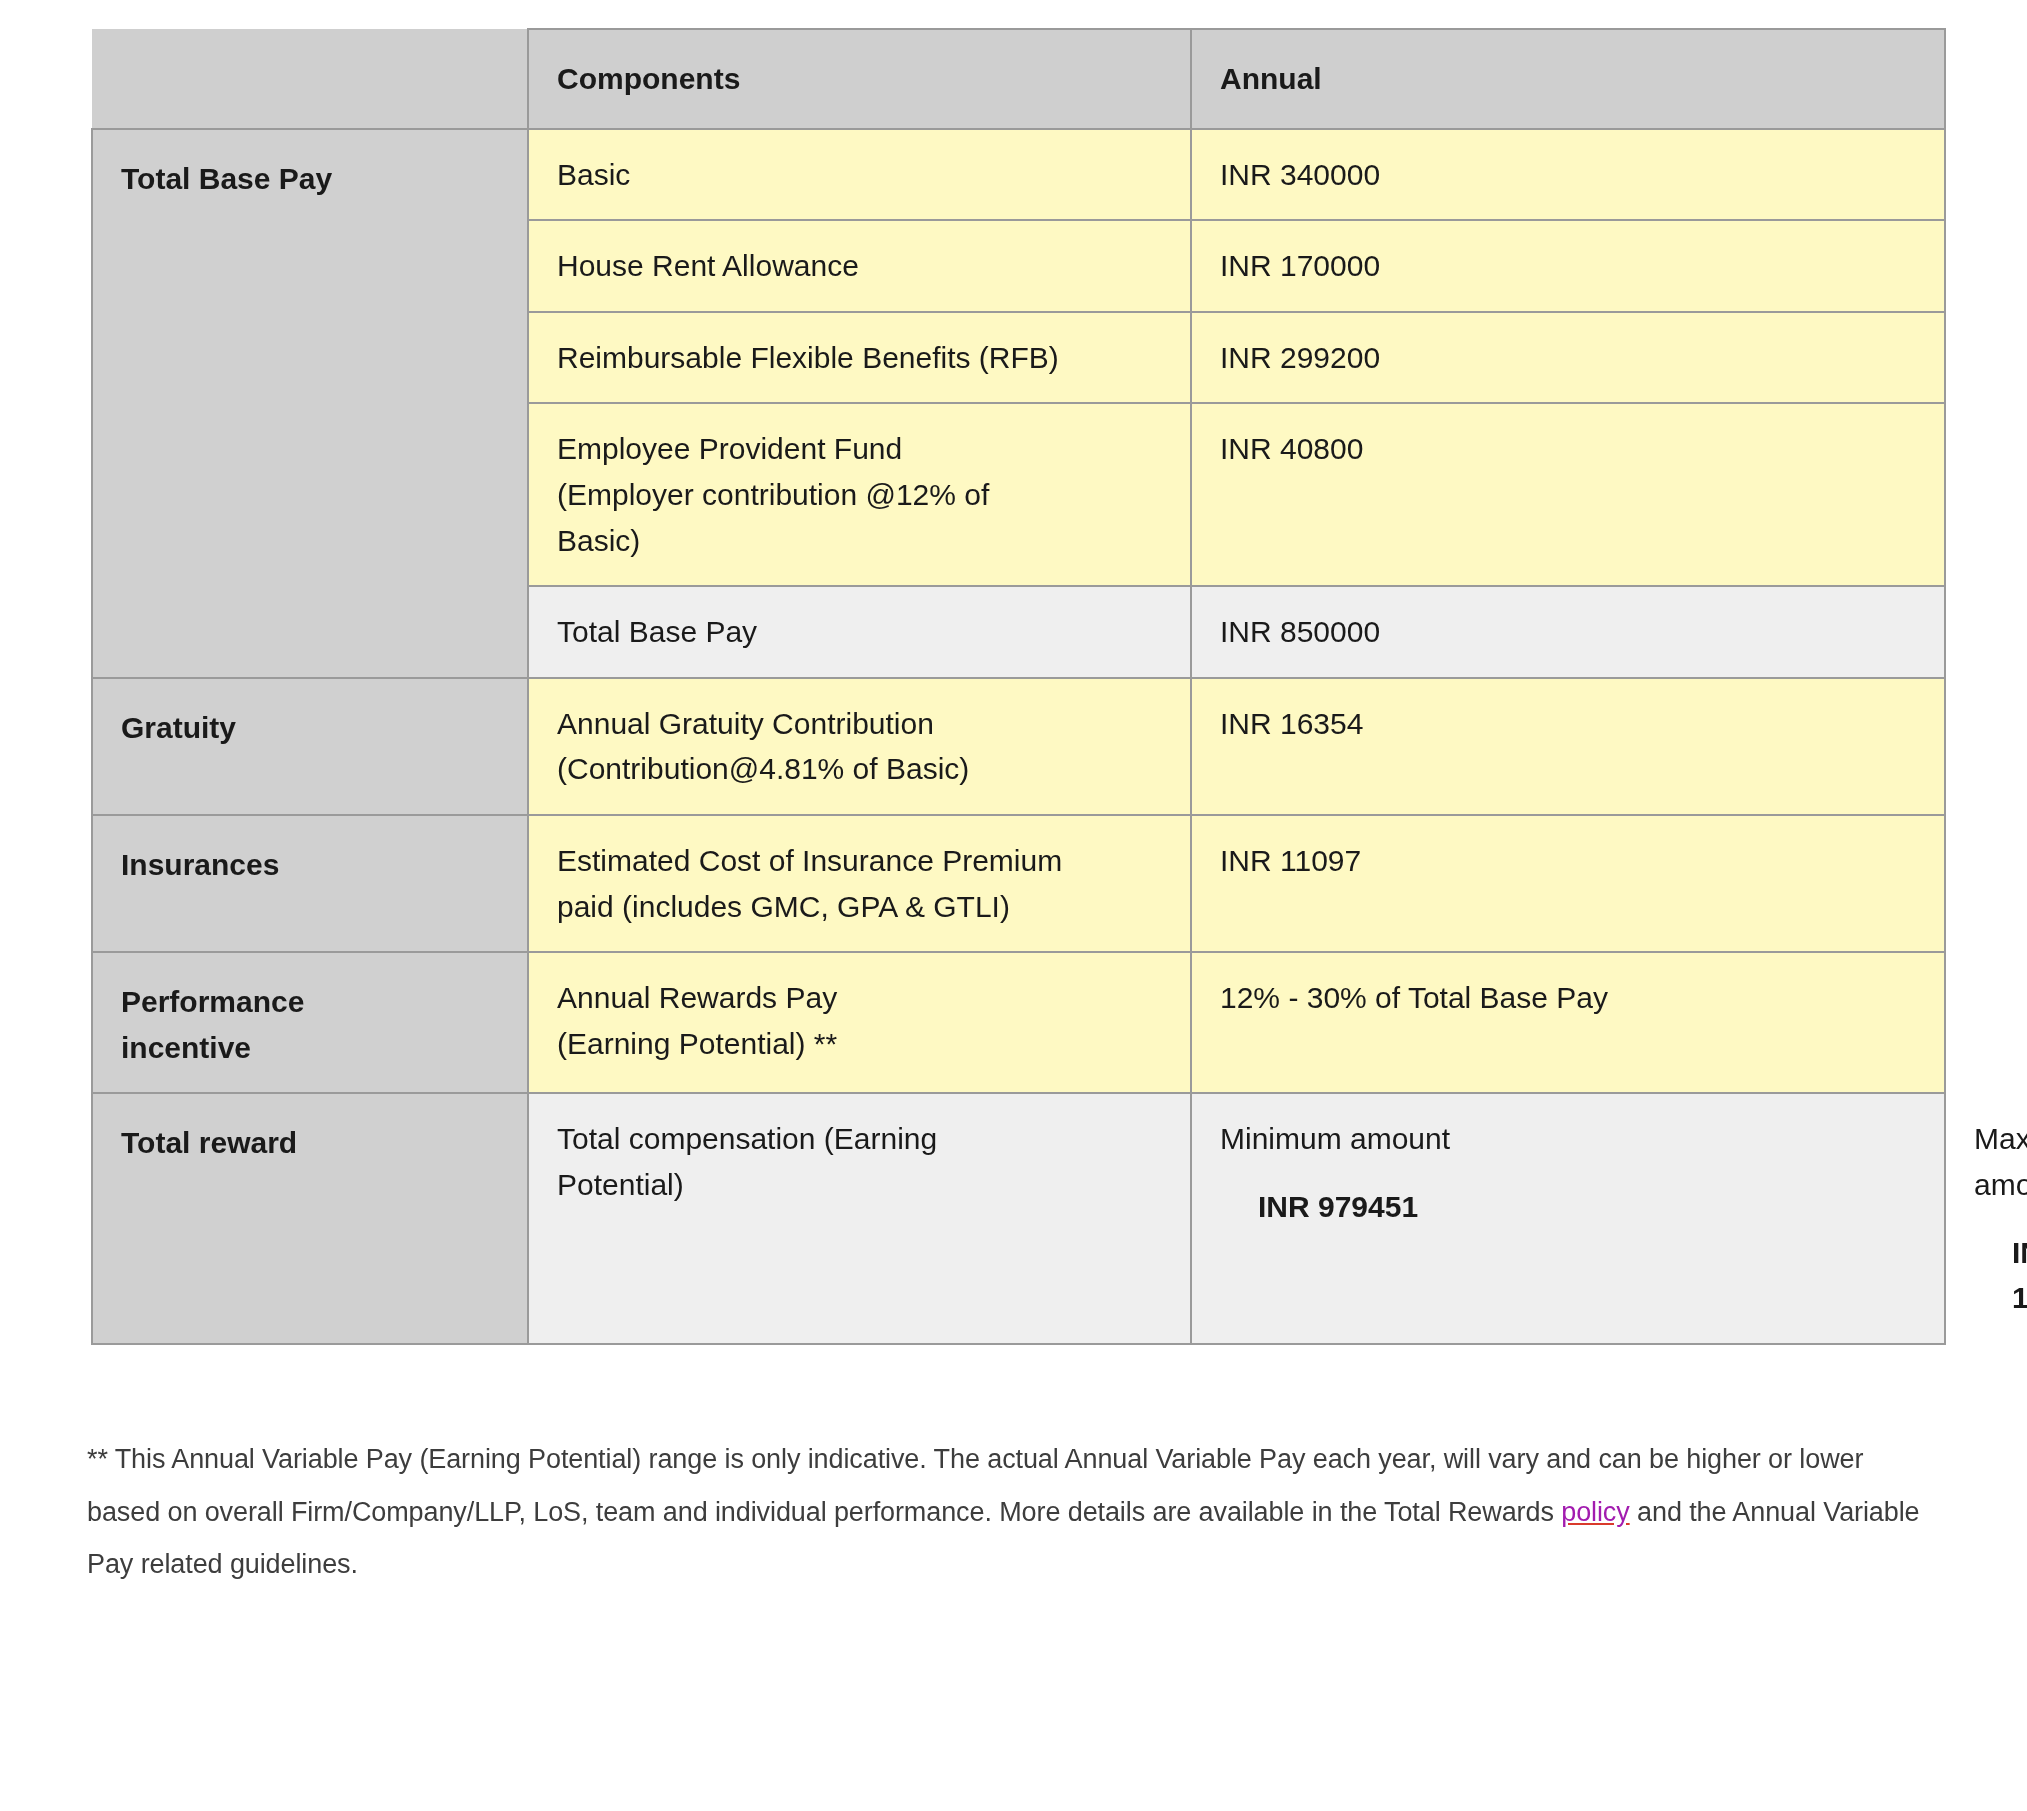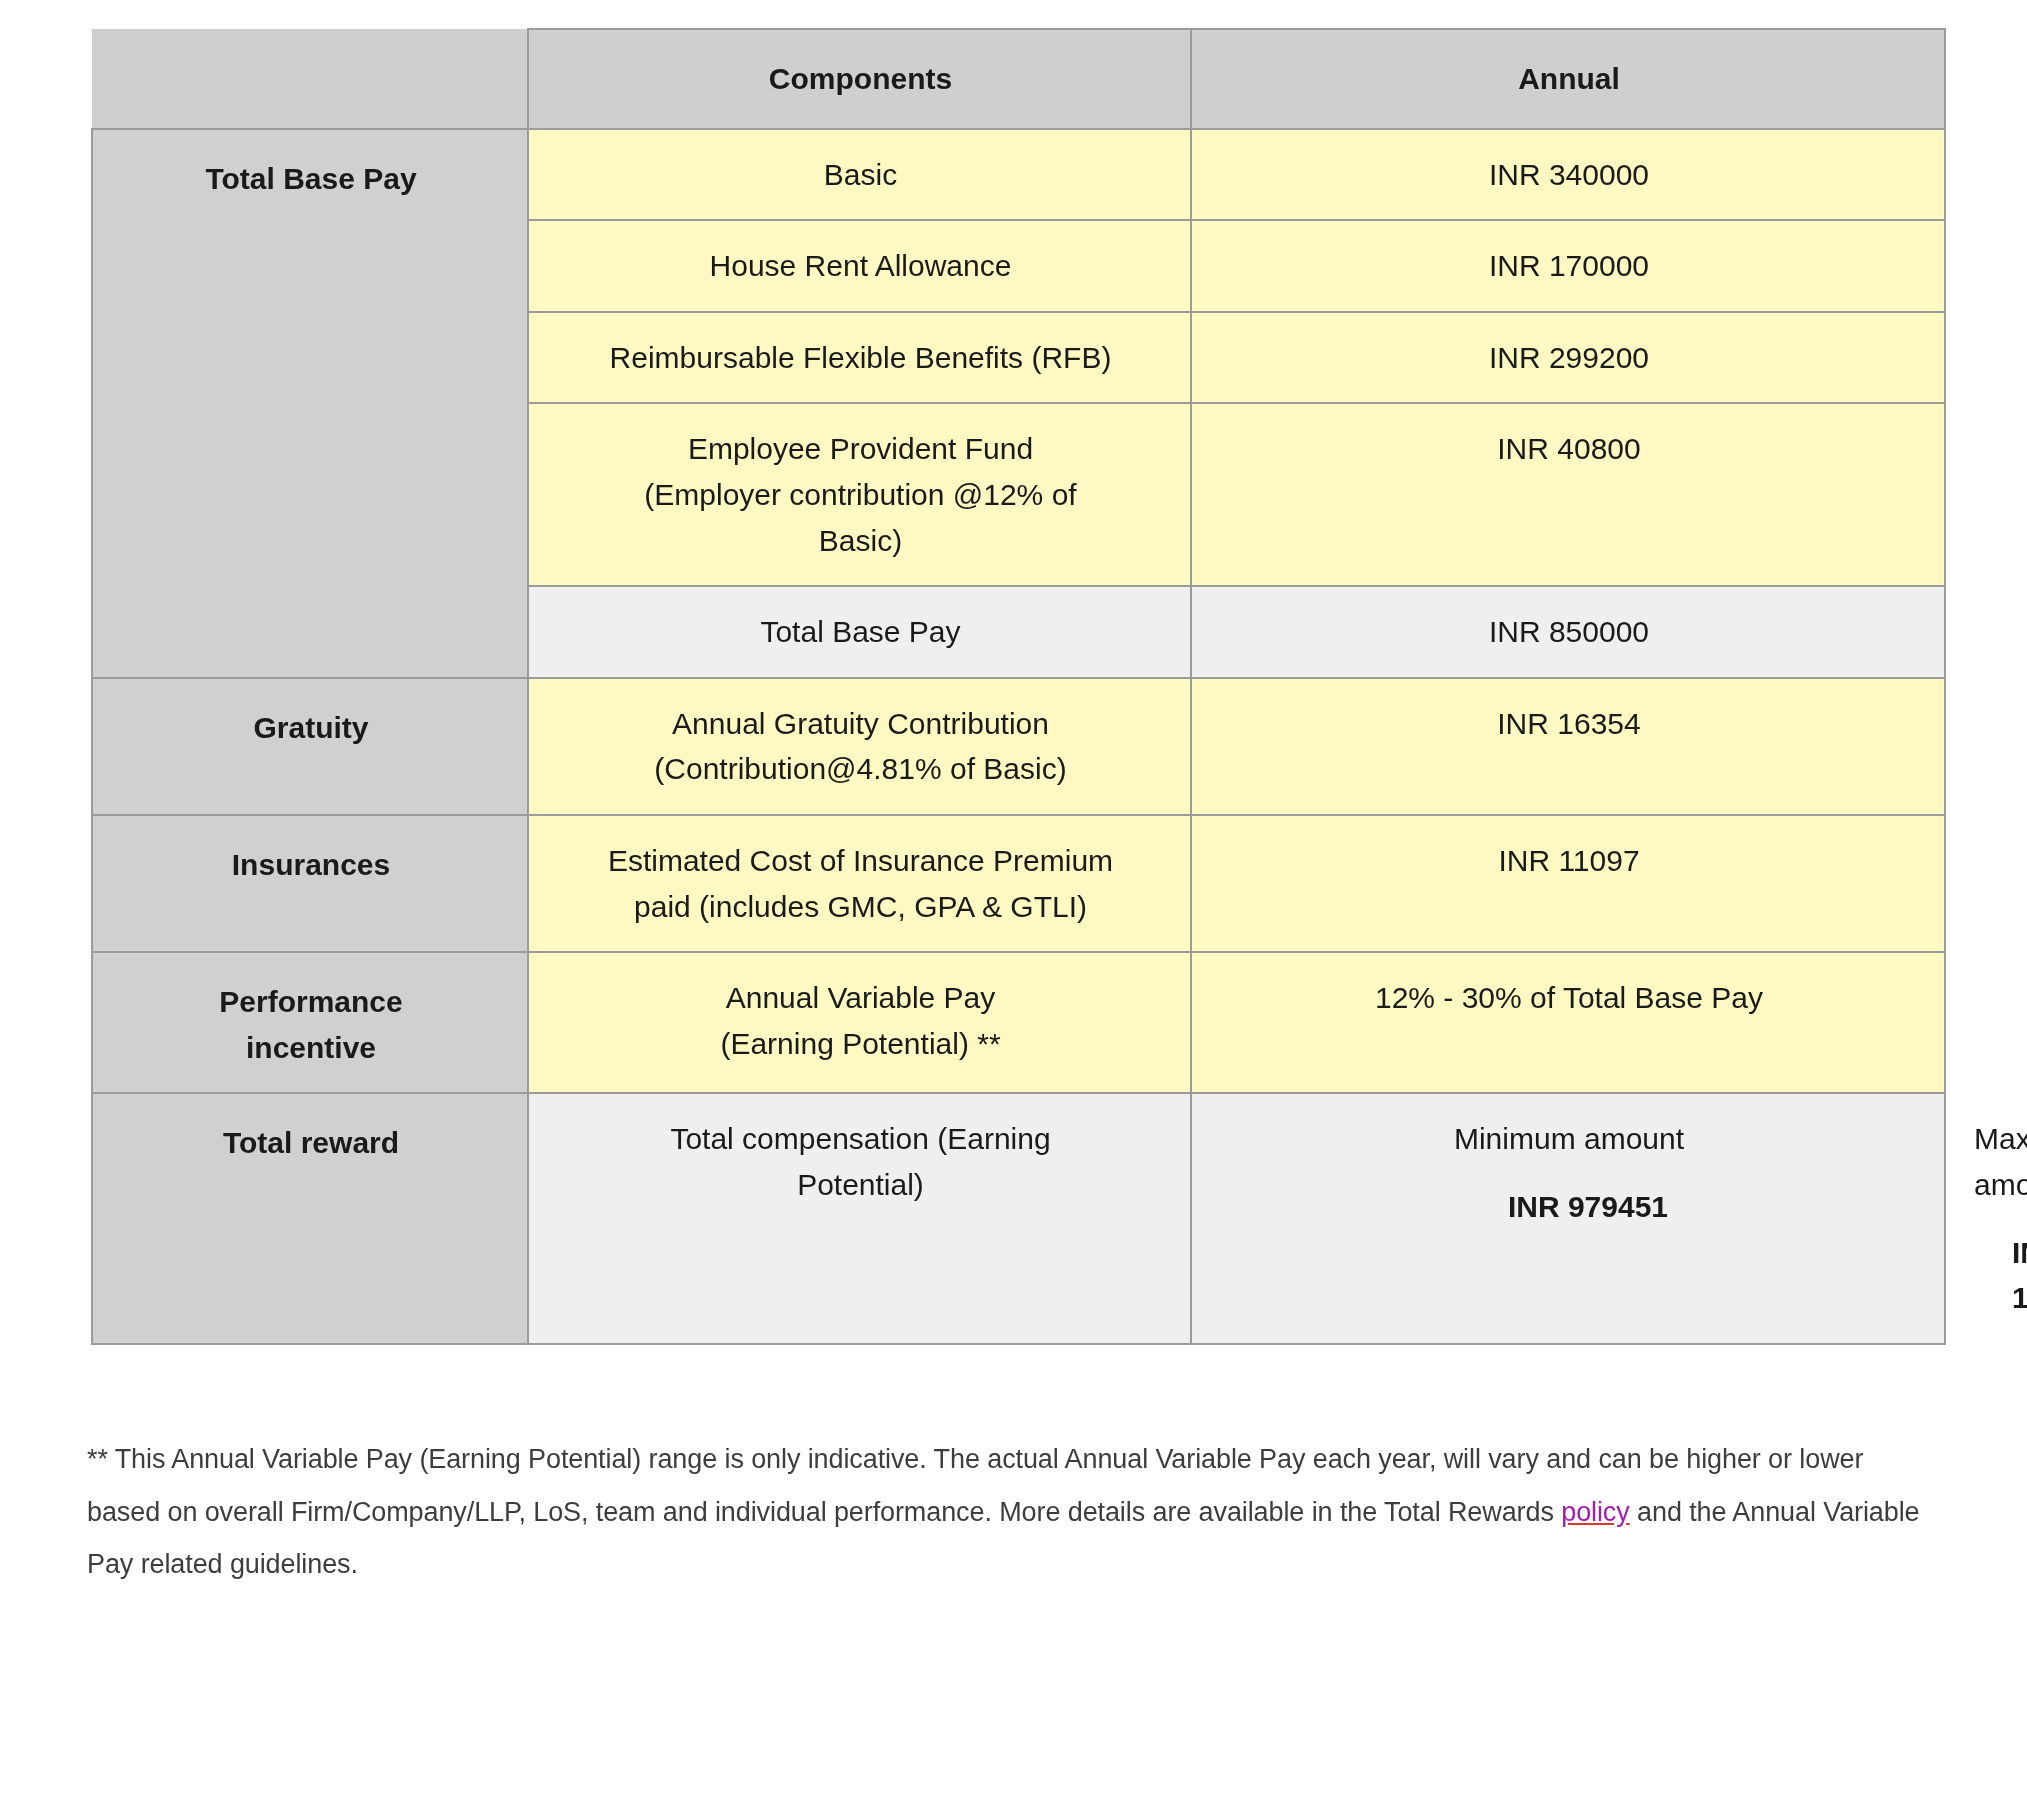--- a/index.html
+++ b/index.html
@@ -23,21 +23,20 @@
   }
 
   
   .comp-table {
     position: absolute;
     left: 91px;
     top: 28px;
     width: 1853px;
     border-collapse: collapse;
     table-layout: fixed;
-    text-align: center;
   }
   .comp-table td {
     border: 2px solid #9a9a9a;
     vertical-align: top;
     padding: 22px 26px 22px 28px;
     font-size: 30px;
     line-height: 1.52;
     background: #fef9c3;
     box-sizing: border-box;
   }
@@ -166,21 +165,21 @@
         </td>
         <td colspan="2">INR 11097</td>
       </tr>
 
       <tr>
         <td class="cat">
           <span class="cellline">Performance</span>
           <span class="cellline">incentive</span>
         </td>
         <td>
-          <span class="cellline">Annual Variable Pay</span>
+          <span class="cellline">Annual Rewards Pay</span>
           <span class="cellline">(Earning Potential) **</span>
         </td>
         <td colspan="2">12% - 30% of Total Base Pay</td>
       </tr>
 
       <tr>
         <td class="cat">Total reward</td>
         <td class="total-hl bold">
           <span class="cellline">Total compensation (Earning</span>
           <span class="cellline">Potential)</span>

